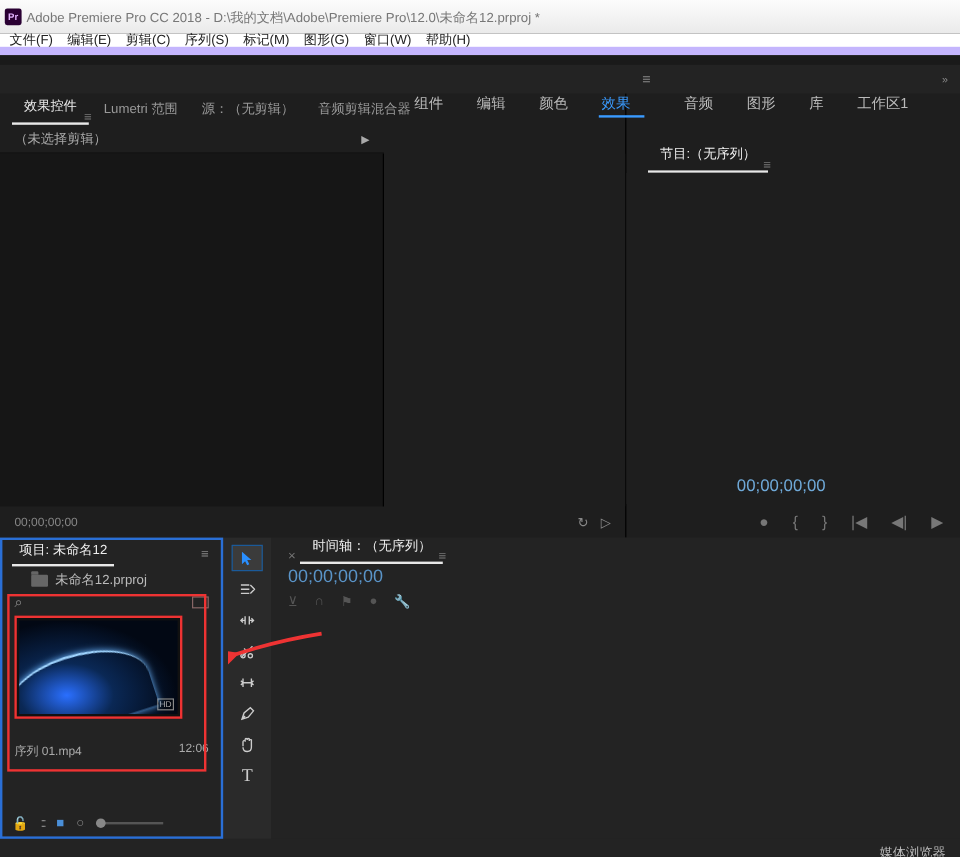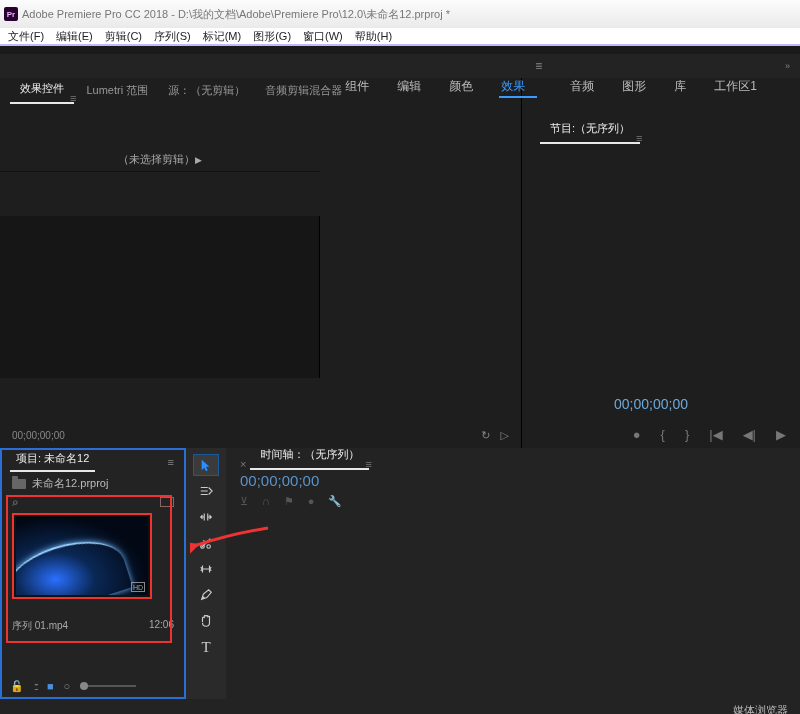--- a/index.html
+++ b/index.html
@@ -1,55 +1,55 @@
 <!DOCTYPE html>
 <html><head>
 <meta charset="utf-8">
 <style>
   * { box-sizing: border-box; margin: 0; padding: 0; font-family: "Microsoft YaHei", sans-serif; }
   body { background: #232323; color: #ccc; font-size: 11px; width: 800px; height: 714px; overflow: hidden; position: relative; }
   .titlebar { height: 28px; background: linear-gradient(#fcfcfc,#eaeaea); display: flex; align-items: center; padding: 0 4px; color: #777; font-size: 11px; }
   .titlebar .pr-icon { width: 14px; height: 14px; background: #2a0033; color: #e4b3ff; display: inline-flex; align-items: center; justify-content: center; font-size: 8px; font-weight: bold; border-radius: 2px; margin-right: 4px; }
-  .menubar { height: 18px; background: #fff; display: flex; align-items: center; padding: 0 2px; color: #222; font-size: 11px; border-bottom: 2px solid #c4b5fd; }
+  .menubar { height: 18px; background: #fff; display: flex; align-items: center; padding: 0 2px; color: #222; font-size: 11px; border-bottom: 7px solid #c4b5fd; }
   .menubar span { padding: 0 6px; cursor: default; }
   .toolbar-dark { height: 8px; background: #1a1a1a; }
   .workspace-tabs { height: 24px; background: #232323; display: flex; justify-content: flex-end; align-items: center; padding-right: 10px; gap: 28px; font-size: 12px; color: #bbb; }
   .workspace-tabs .wtab { cursor: default; margin-top: 40px; }
   .workspace-tabs .wtab.active { color: #3a9bff; position: relative; }
   .workspace-tabs .wtab.active::after { content: ""; position: absolute; bottom: -3px; left: -2px; right: -12px; height: 2px; background: #3a9bff; }
   .workspace-tabs .ws-menu { color: #888; margin-left: -18px; }
   .workspace-tabs .chev { color: #888; font-size: 9px; }
 
   .upper { display: flex; height: 370px; background: #1e1e1e; }
-  .left-panel { width: 522px; border-right: 1px solid #000; display: flex; flex-direction: column; gap: 44px; }
+  .left-panel { width: 522px; border-right: 1px solid #000; display: flex; flex-direction: column; }
   .panel-tabs { height: 26px; display: flex; align-items: flex-end; gap: 0; padding: 0 10px; color: #999; font-size: 11px; }
   .panel-tabs .ptab { padding: 4px 10px 6px; cursor: default; }
   .panel-tabs .ptab.active { color: #eee; border-bottom: 2px solid #e8e8e8; }
   .panel-tabs .tab-menu { margin-left: -4px; color: #777; }
-  .effect-row { height: 24px; border-bottom: 1px solid #111; display: flex; align-items: center; padding: 0 12px; color: #aaa; font-size: 11px; width: 320px; justify-content: center; }
+  .effect-row { height: 24px; border-bottom: 1px solid #111; display: flex; align-items: center; padding: 0 12px; color: #aaa; font-size: 11px; width: 320px; justify-content: space-between; }
   .effect-row .play { font-size: 9px; }
   .effect-body { flex: 1; display: flex; }
   .effect-body .col1 { width: 320px; background: #161616; border-right: 1px solid #000; }
   .effect-body .col2 { flex: 1; background: #1e1e1e; }
   .left-footer { height: 26px; display: flex; align-items: center; padding: 0 12px; justify-content: space-between; font-size: 10px; color: #888; }
   .left-footer .icons { display: flex; gap: 10px; color: #888; font-size: 11px; }
 
   .right-panel { flex: 1; display: flex; flex-direction: column; margin-top: 40px; }
   .right-panel .panel-tabs { padding-left: 18px; }
   .program-view { flex: 1; background: #1e1e1e; position: relative; }
   .program-time { position: absolute; bottom: 8px; right: 112px; color: #6fa9d8; font-size: 14px; }
   .right-footer { height: 28px; display: flex; align-items: center; justify-content: flex-end; gap: 20px; padding: 0 14px; color: #777; font-size: 13px; }
   .right-footer span { cursor: default; }
 
   .lower { display: flex; height: 251px; }
   .project-panel { width: 186px; border: 2px solid #2a6fd6; background: #232323; display: flex; flex-direction: column; position: relative; }
   .project-panel .panel-tabs { padding-left: 8px; height: 22px; }
   .project-panel .panel-tabs .ptab { padding: 3px 6px 4px; font-size: 11px; }
   .project-panel .proj-menu { position: absolute; top: 6px; right: 10px; color: #888; }
-  .proj-row { display: flex; align-items: center; gap: 6px; padding: 4px 10px; color: #bbb; font-size: 11px; }
+  .proj-row { display: flex; align-items: center; gap: 6px; padding: 4px 24px; color: #bbb; font-size: 11px; }
   .folder-icon { width: 14px; height: 10px; background: #666; border-radius: 1px; display: inline-block; position: relative; }
   .folder-icon::before { content: ""; position: absolute; top: -3px; left: 0; width: 6px; height: 3px; background: #666; border-radius: 1px 1px 0 0; }
   .search-row { display: flex; align-items: center; justify-content: space-between; padding: 0 10px 2px; }
   .search-icon { color: #888; font-size: 12px; }
   .new-bin { width: 14px; height: 10px; border: 1px solid #866; display: inline-block; }
   .thumb-area { margin: 2px 10px; position: relative; }
   .red-box { border: 2px solid #e33; position: absolute; }
   .red-outer { top: -18px; left: -6px; width: 166px; height: 148px; }
   .clip { width: 140px; background: #111; padding: 2px; }
   .clip .img { height: 78px; background: radial-gradient(ellipse at 30% 80%, #2a6fff 0%, #0a2855 30%, #020814 70%); position: relative; overflow: hidden; }

